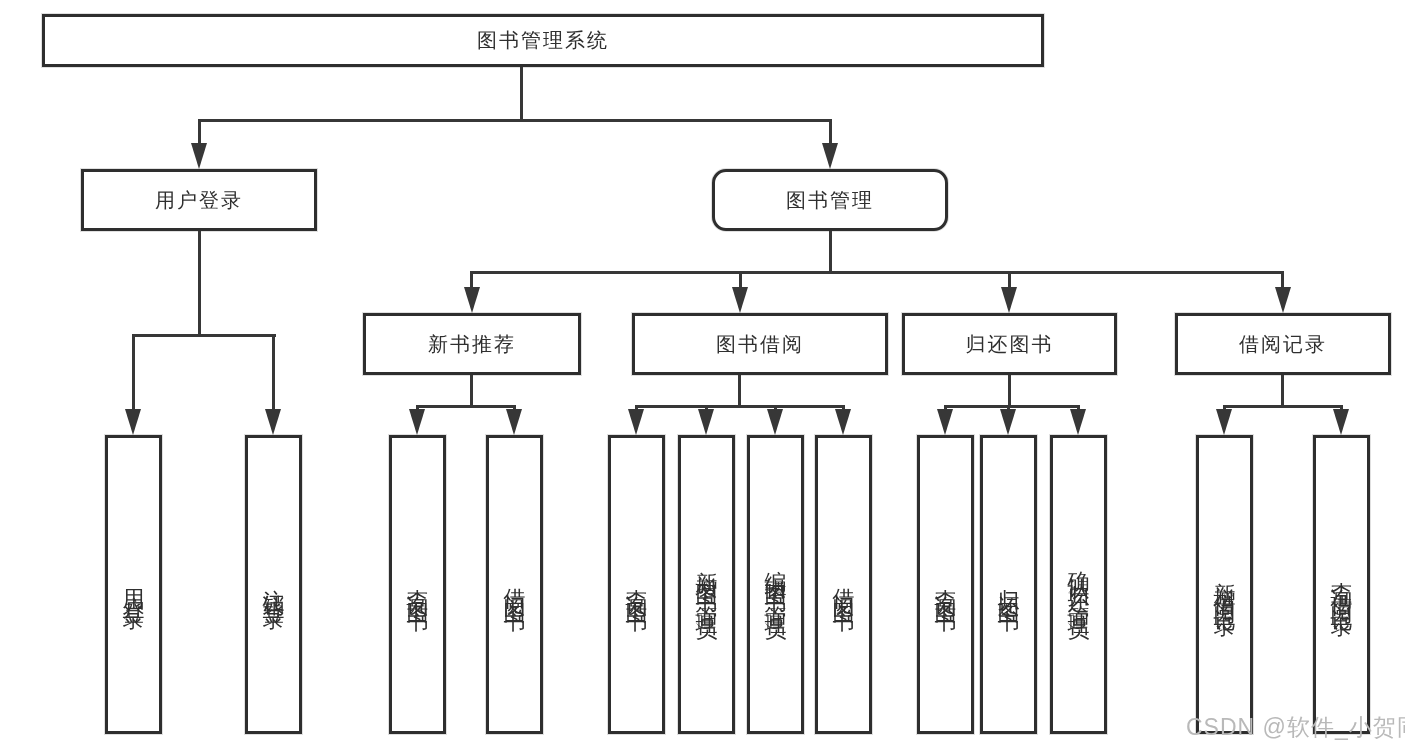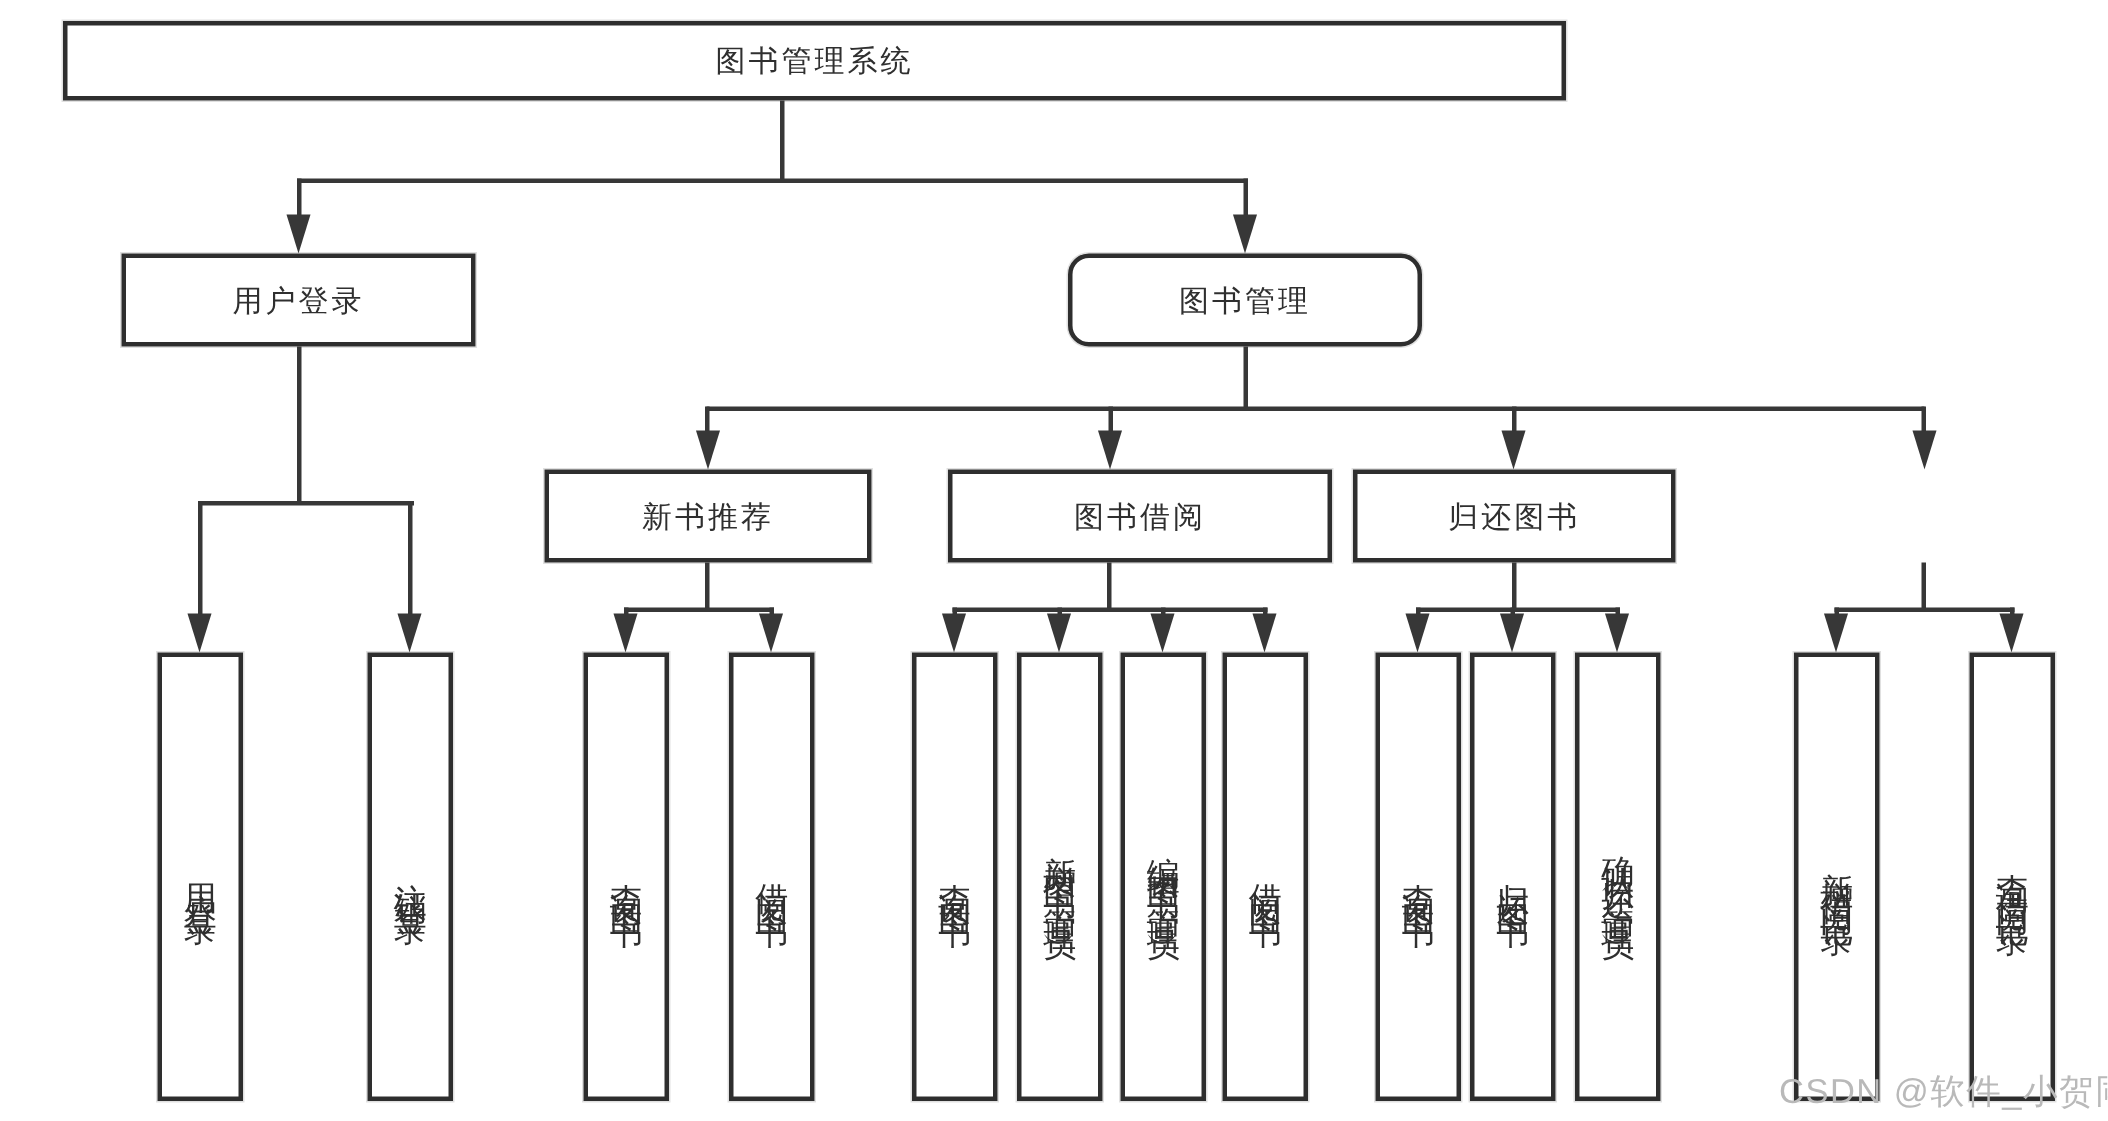--- a/index.html
+++ b/index.html
@@ -106,20 +106,23 @@
 
   <div class="box" style="left:363px; top:313px; width:218px; height:62px;font-family:Liberation Mono, monospace;">
     <span class="hlabel">新书推荐</span>
   </div>
   <div class="box" style="left:632px; top:313px; width:256px; height:62px;">
     <span class="hlabel">图书借阅</span>
   </div>
   <div class="box" style="left:902px; top:313px; width:215px; height:62px;">
     <span class="hlabel">归还图书</span>
   </div>
+  <div class="box" style="left:1175px; top:313px; width:216px; height:62px;">
+    <span class="hlabel">借阅记录</span>
+  </div>
 
   <div class="line" style="left:470px; top:375px; width:3px; height:32px;"></div>
   <div class="line" style="left:416px; top:405px; width:100px; height:3px;"></div>
   <div class="line" style="left:416px; top:405px; width:3px; height:10px;"></div>
   <div class="arrowhead" style="left:409px; top:409px;"></div>
   <div class="line" style="left:513px; top:405px; width:3px; height:10px;"></div>
   <div class="arrowhead" style="left:506px; top:409px;"></div>
 
   <div class="line" style="left:738px; top:375px; width:3px; height:32px;"></div>
   <div class="line" style="left:635px; top:405px; width:210px; height:3px;"></div>

